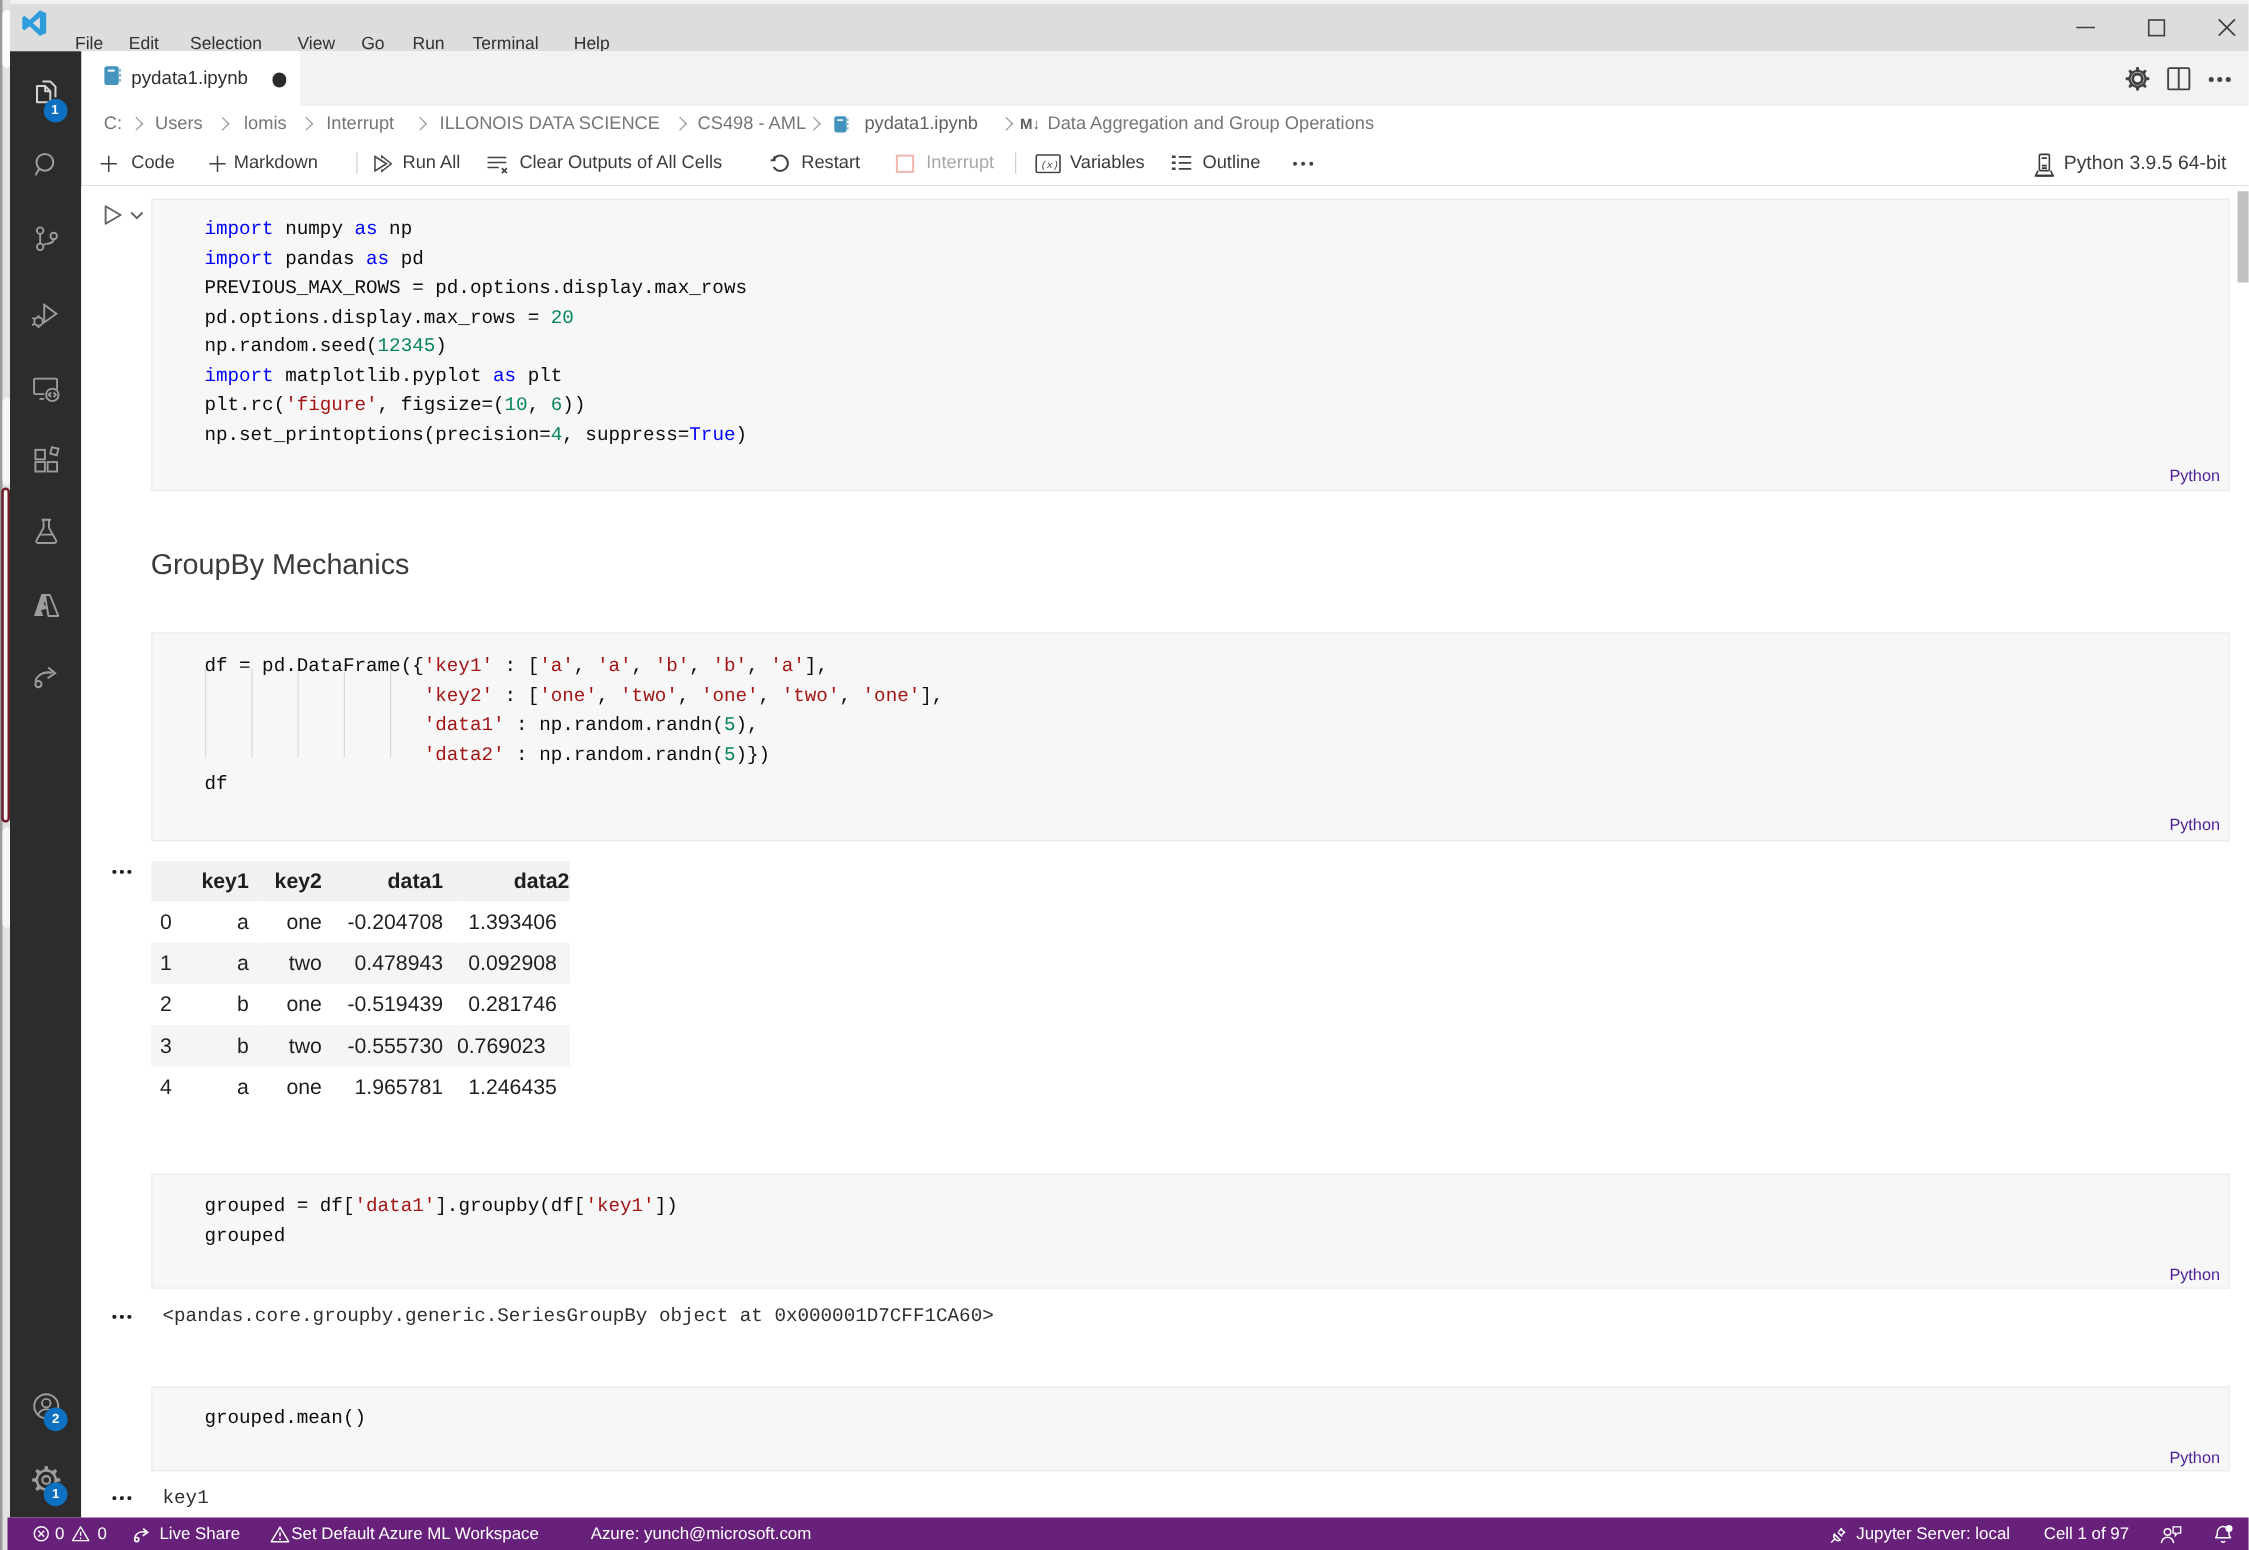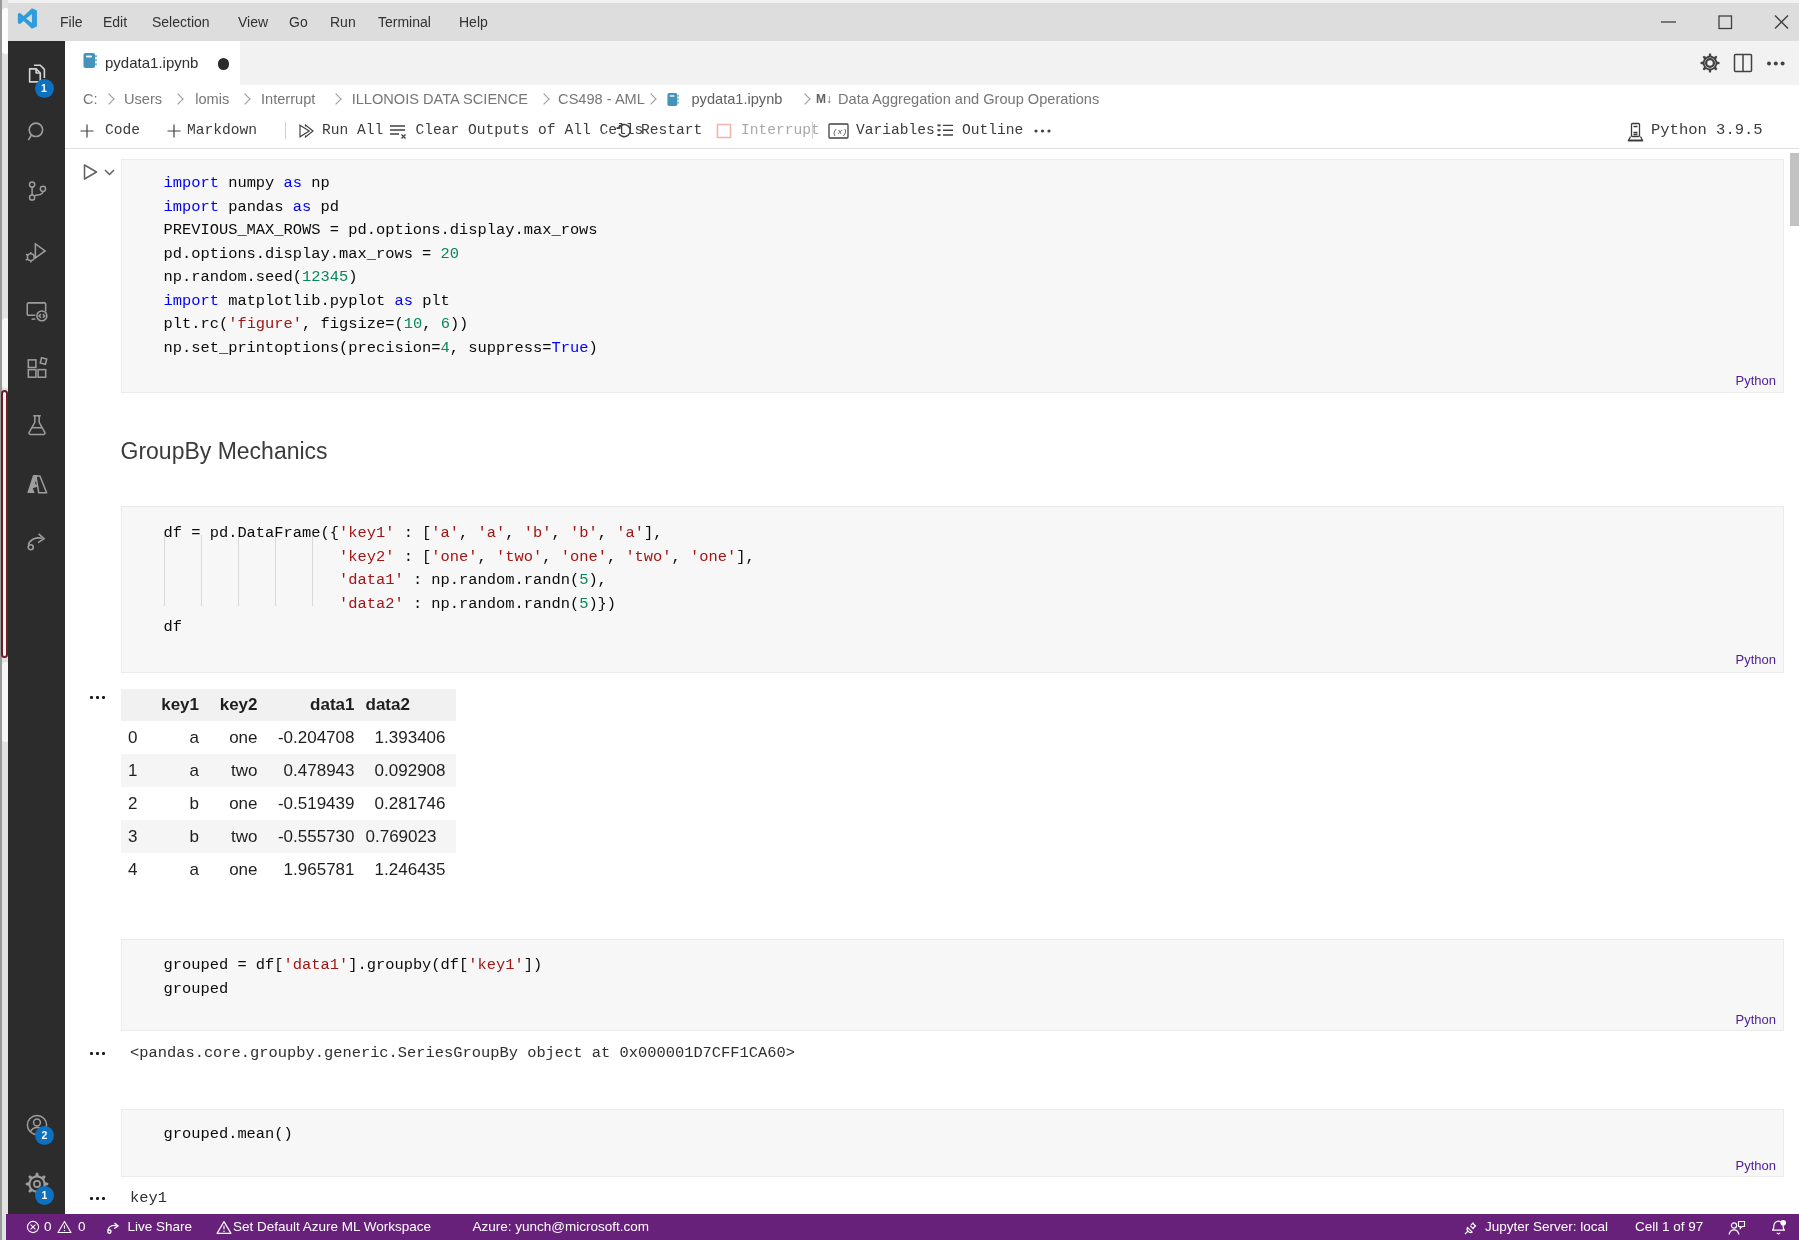--- a/index.html
+++ b/index.html
@@ -5,25 +5,25 @@
   html,body{margin:0;padding:0;}
   body{width:1799px;height:1240px;overflow:hidden;position:relative;background:#ffffff;
        font-family:"Liberation Sans", sans-serif;}
   .abs{position:absolute;}
   .mono{font-family:"Liberation Mono", monospace;font-size:15.4px;line-height:23.5px;white-space:pre;color:#0b0b0b;}
   .kw{color:#0000ff}.str{color:#a31515}.num{color:#098658}
   .cell{position:absolute;left:120.5px;width:1663px;background:#f7f7f7;border:1px solid #ebebeb;box-sizing:border-box;}
   .pylab{position:absolute;font-size:13px;color:#4c1d95;right:23px;}
   .dots3{position:absolute;left:89.5px;width:15.8px;display:flex;justify-content:space-between;}
   .dots3 i{width:3.3px;height:3.3px;border-radius:1px;background:#1f1f1f;}
-  .menuitem{position:absolute;top:0;height:46px;line-height:38px;font-size:14px;color:#313131;}
+  .menuitem{position:absolute;top:12px;height:46px;line-height:38px;font-size:14px;color:#313131;}
   .bchev{width:7px;height:7px;border-right:1.4px solid #9a9a9a;border-top:1.4px solid #9a9a9a;transform:rotate(45deg);display:inline-block;top:10px;}
   .badge{position:absolute;width:19px;height:19px;border-radius:50%;background:#0e70c0;color:#ffffff;font-size:10.5px;font-weight:bold;text-align:center;line-height:19px;}
   .bcrumb{font-size:14.6px;color:#767676;line-height:28px;}
-  .tbtext{font-size:14.6px;color:#3b3b3b;font-family:Liberation Mono, monospace;}
+  .tbtext{font-size:14.6px;color:#3b3b3b;}
   svg{display:block}
 </style>
 </head>
 <body>
 
 <div class="abs" style="left:0;top:0;width:8px;height:1240px;background:#e2e2e2;"></div>
 <div class="abs" style="left:0;top:0;width:1.5px;height:1240px;background:#9a9a9a;"></div>
 <div class="abs" style="left:2px;top:8px;width:7px;height:46px;background:#fdfdfd;border-radius:4px;"></div>
 <div class="abs" style="left:2px;top:318px;width:7px;height:70px;background:#f6f6f6;border-radius:4px;"></div>
 <div class="abs" style="left:1px;top:390px;width:7px;height:268px;border:2.5px solid #6e1b28;border-radius:6px;box-sizing:border-box;background:#f6f6f6;"></div>
@@ -319,21 +319,21 @@
       <col style="width:58.5px">
       <col style="width:97px">
       <col style="width:91px">
     </colgroup>
   <thead>
     <tr style="background:#f1f1f1;height:32px;">
       <th></th>
         <th style="padding-right:10px;text-align:right;">key1</th>
         <th style="padding-right:10px;text-align:right;">key2</th>
         <th style="padding-right:10px;text-align:right;">data1</th>
-        <th style="padding-right:0;text-align:left;">data2</th>
+        <th style="padding-right:0;text-align:right;">data2</th>
     </tr>
   </thead>
   <tbody>
     <tr style="height:33px;">
         <td style="padding-right:10px;text-align:right;">0</td>
         <td style="padding-right:10px;text-align:right;">a</td>
         <td style="padding-right:10px;text-align:right;">one</td>
         <td style="padding-right:10px;text-align:right;">-0.204708</td>
         <td style="padding-right:10px;text-align:right;">1.393406</td>
       </tr>

